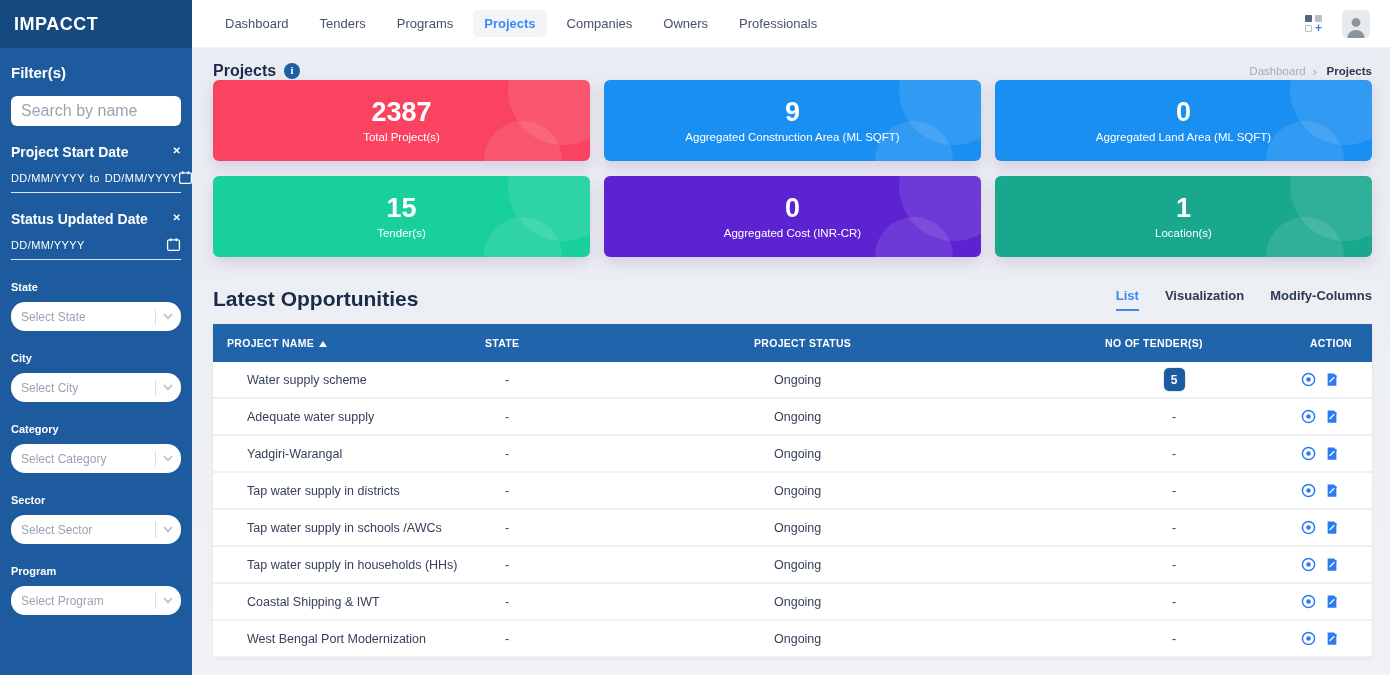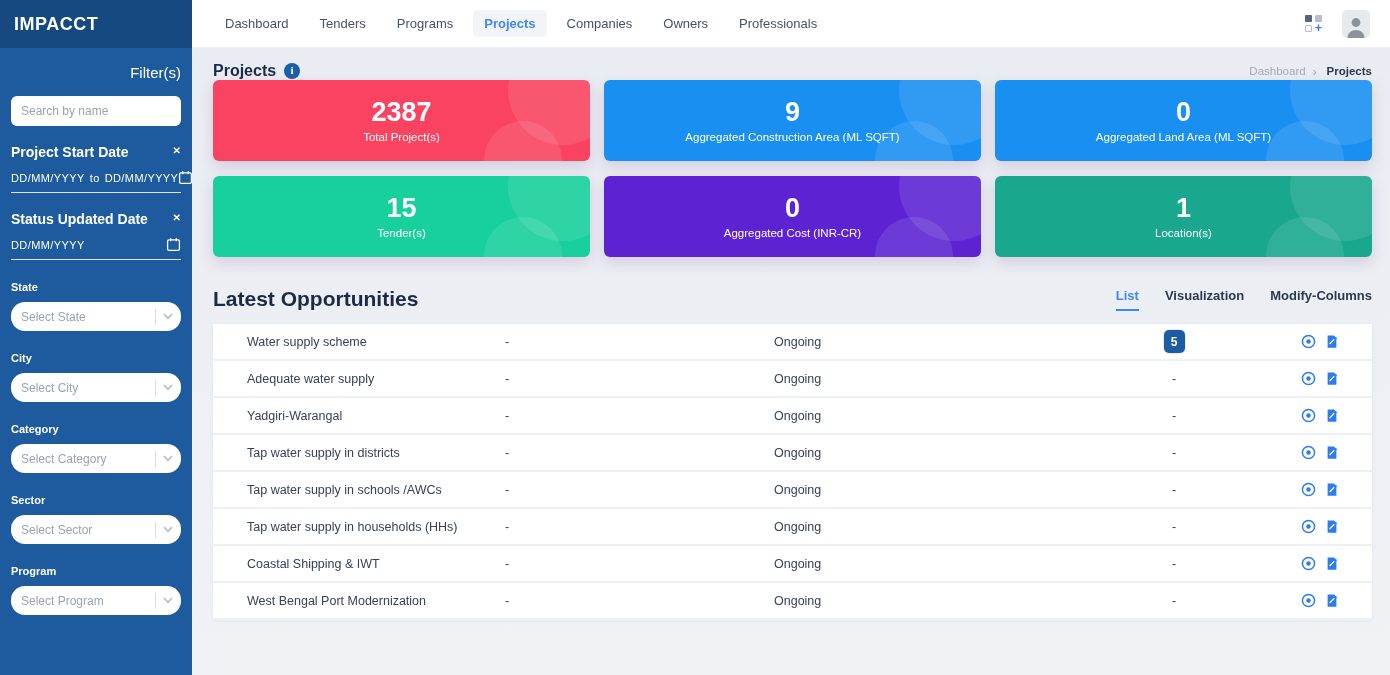--- a/index.html
+++ b/index.html
@@ -3,22 +3,22 @@
 <meta charset="utf-8">
 <style>
   * { margin:0; padding:0; box-sizing:border-box; }
   html,body { width:1390px; height:675px; overflow:hidden; font-family:"Liberation Sans", sans-serif; background:#edf0f5; }
 
   
   .sidebar { position:absolute; left:0; top:0; width:192px; height:675px; background:#1d5b9e; z-index:5; }
   .sidebar-header { height:48px; background:#15497f; display:flex; align-items:center; padding-left:14px; }
   .logo { color:#fff; font-size:18px; font-weight:bold; letter-spacing:.5px; }
   .sidebar-body { padding:16px 11px 0 11px; }
-  .filters-title { color:#fff; font-size:15px; font-weight:normal;text-align:right; }
-  .search-box { margin-top:15px; width:100%; height:30px; background:#fff; border:none; border-radius:6px; padding:0 10px; font-size:12px; color:#3a4556; outline:none; font-family:"Liberation Sans", sans-serif; }
+  .filters-title { color:#fff; font-size:15px; font-weight:bold; }
+  .search-box { margin-top:15px; width:100%; height:30px; background:#fff; border:none; border-radius:6px; padding:0 10px; font-size:16px; color:#3a4556; outline:none; font-family:"Liberation Sans", sans-serif; }
   .search-box::placeholder { color:#9aa3b2; }
   .f-label-row { margin-top:18px; display:flex; justify-content:space-between; align-items:center; }
   .f-label { color:#fff; font-size:14px; font-weight:bold; }
   .clear-x { width:12px; height:12px; position:relative; cursor:pointer; }
   .clear-x::before { content:"✕"; color:#fff; font-size:10px; font-weight:bold; position:absolute; right:0; top:-1px; }
   .date-row { margin-top:10px; display:flex; align-items:center; justify-content:space-between; border-bottom:1px solid rgba(255,255,255,.85); padding-bottom:7px; }
   .date-text { color:#fff; font-size:11px; letter-spacing:.4px; display:flex; gap:5px; align-items:center; }
   .cal-icon { width:15px; height:15px; flex:0 0 auto; }
   .select-label { margin-top:21px; color:#fff; font-size:11px; font-weight:bold; }
   .select-box { margin-top:9px; height:29px; background:#fff; border-radius:14px; display:flex; align-items:center; padding:0 8px 0 10px; cursor:pointer; }
@@ -257,20 +257,29 @@
   <div class="section-head">
     <span class="section-title">Latest Opportunities</span>
     <div class="tabs">
       <span class="tab active">List</span>
       <span class="tab">Visualization</span>
       <span class="tab">Modify-Columns</span>
     </div>
   </div>
 
   <div class="table">
+    <div class="thead">
+      <span class="th col-name">
+        <span>PROJECT NAME</span><span class="sort-asc"></span>
+      </span>
+      <span class="th col-state">STATE</span>
+      <span class="th col-status">PROJECT STATUS</span>
+      <span class="th col-tender">NO OF TENDER(S)</span>
+      <span class="th col-action">ACTION</span>
+    </div>
 
     <div class="tr">
       <span class="td col-name">Water supply scheme</span>
       <span class="td col-state">-</span>
       <span class="td col-status">Ongoing</span>
       <span class="td col-tender">
           <span class="tender-badge">5</span>
         </span>
       <span class="td col-action">
         <span class="icon-btn">

